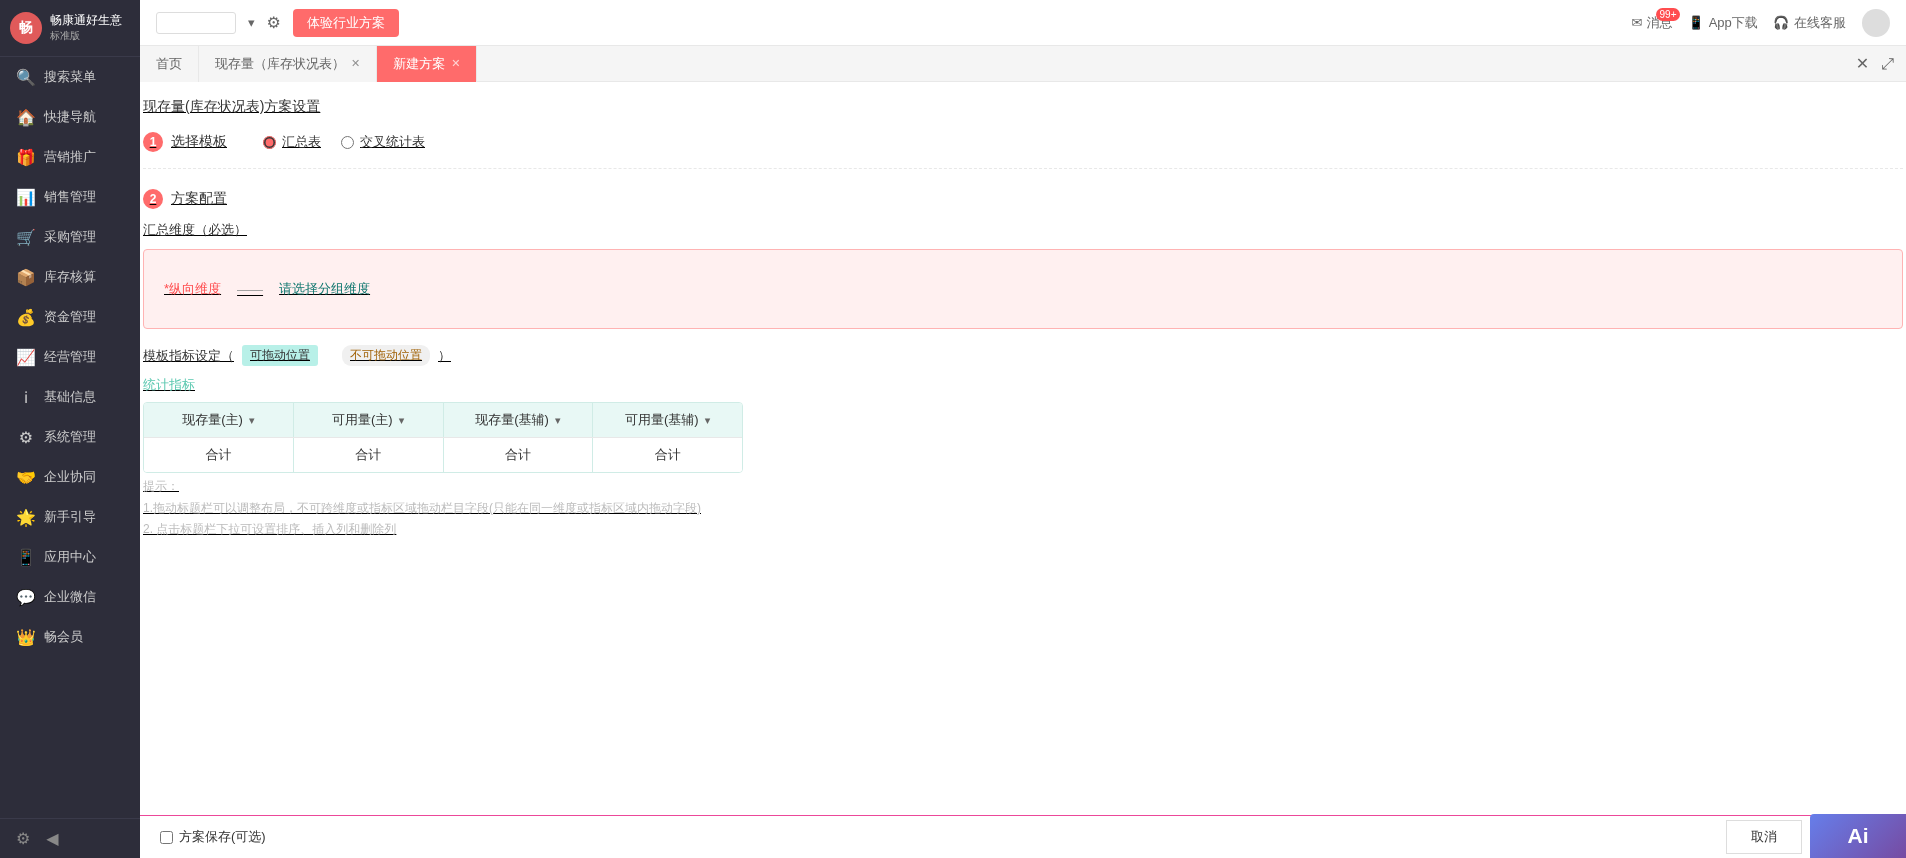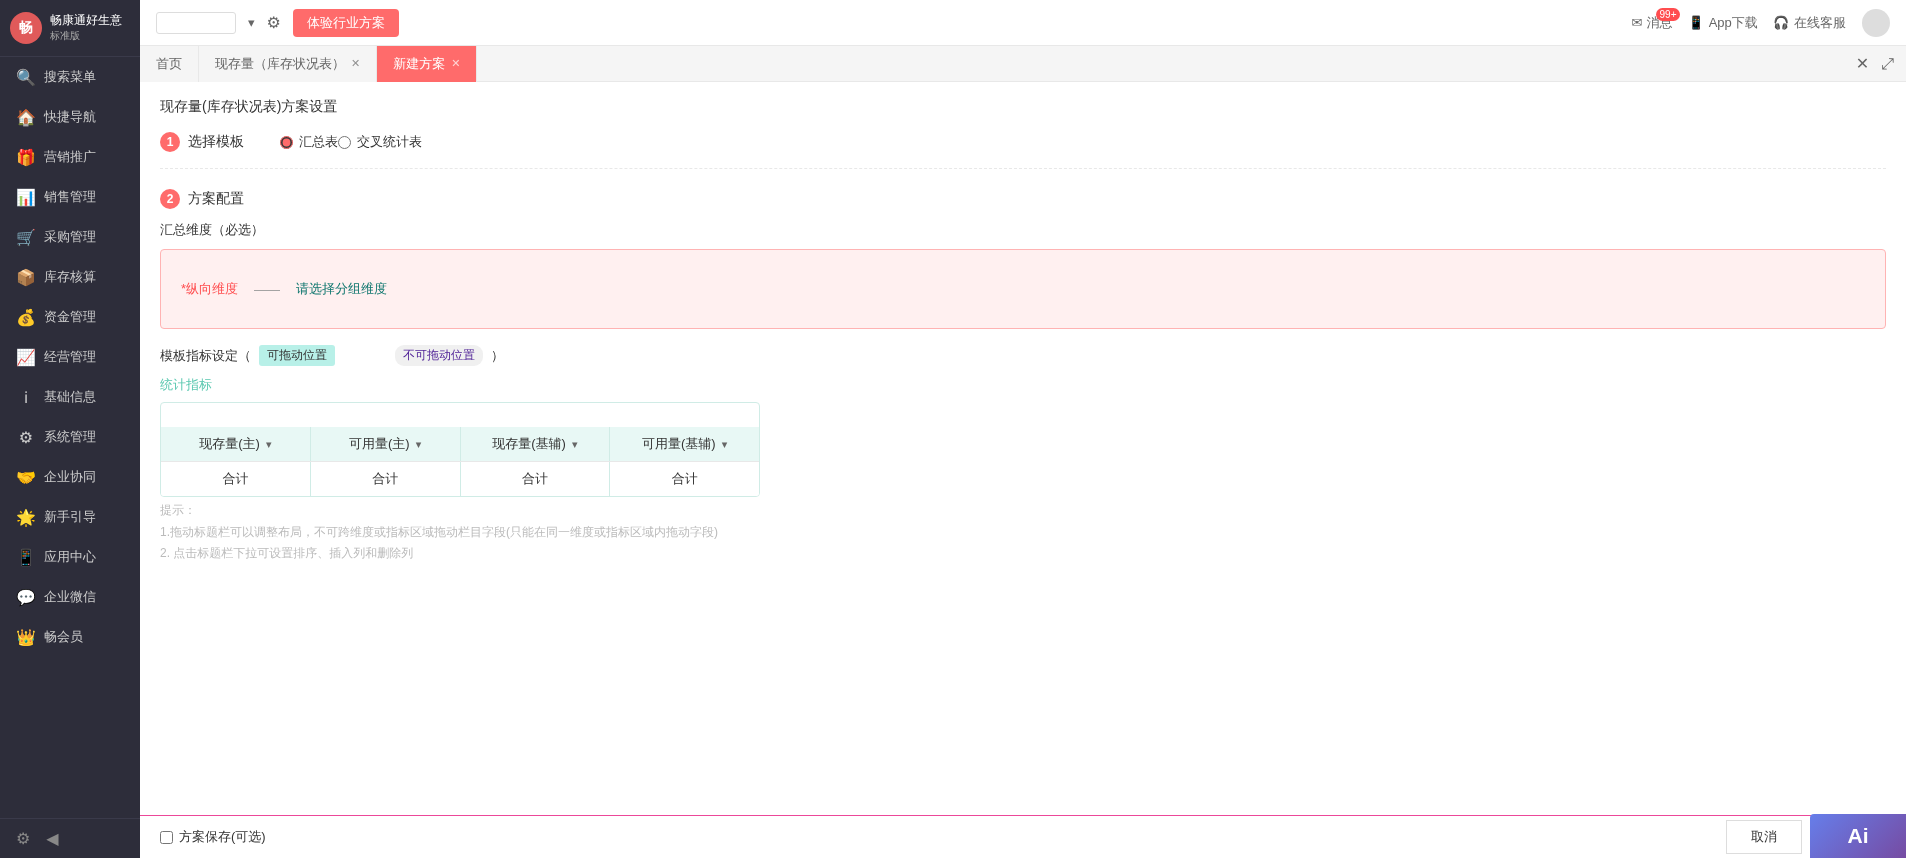--- a/index.html
+++ b/index.html
@@ -221,22 +221,23 @@
     .content {
       flex: 1;
       overflow-y: auto;
       background: #f5f5f5;
       padding: 0;
     }
 
     .page-container {
       background: #fff;
       margin: 0;
-      padding: 16px 20px;
+      padding: 16px 3px;
       min-height: 100%;
+      text-decoration: underline;
     }
 
     .page-title {
       font-size: 14px;
       color: #333;
       margin-bottom: 16px;
       font-weight: normal;
     }
 
     
@@ -274,20 +275,21 @@
     .section-divider {
       border: none;
       border-top: 1px dashed #e8e8e8;
       margin: 16px 0;
     }
 
     
     .template-options {
       display: flex;
       align-items: flex-end;
+      gap: 20px;
       margin-left: 28px;
     }
 
     .radio-option {
       display: flex;
       align-items: center;
       gap: 6px;
       cursor: pointer;
       font-size: 13px;
       color: #333;
@@ -352,43 +354,41 @@
       padding: 2px 8px;
       font-size: 12px;
       color: #333;
     }
 
     .no-drag-badge {
       background: #f0f0f0;
       border-radius: 9px;
       padding: 2px 8px;
       font-size: 12px;
-      color: #4c1d95;
-      margin-left: 36px;
+      color: #a16207;
     }
 
     .stat-indicators-title {
       color: #5bc8b0;
       font-size: 13px;
       margin-bottom: 8px;
     }
 
     
     .indicators-table {
       border: 1px solid #d0ece6;
       border-radius: 4px;
       overflow: hidden;
       display: inline-block;
       min-width: 600px;
     }
 
     .table-header-row {
       display: flex;
       background: #e8f8f5;
-      margin-top: 24px;
     }
 
     .table-body-row {
       display: flex;
       background: #fff;
       border-top: 1px solid #e8e8e8;
     }
 
     .table-cell {
       padding: 8px 16px;

